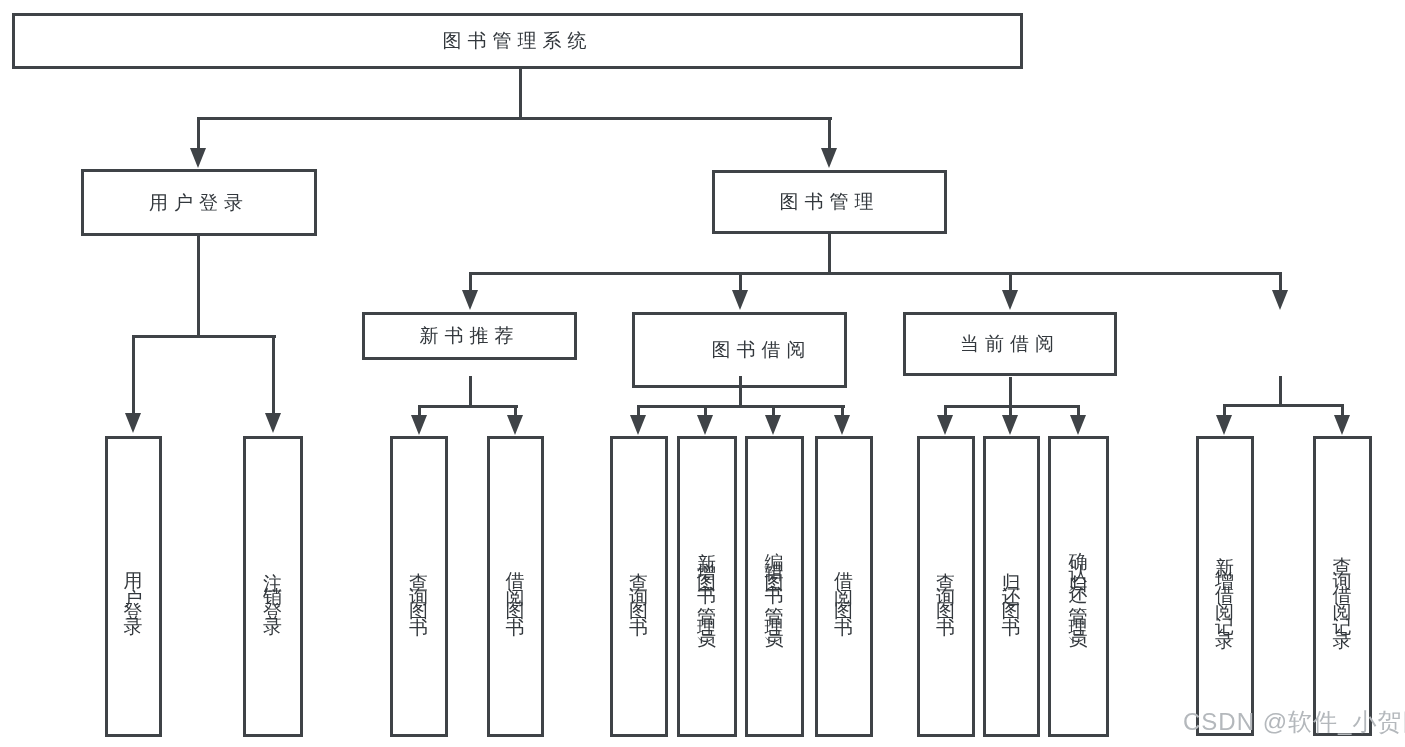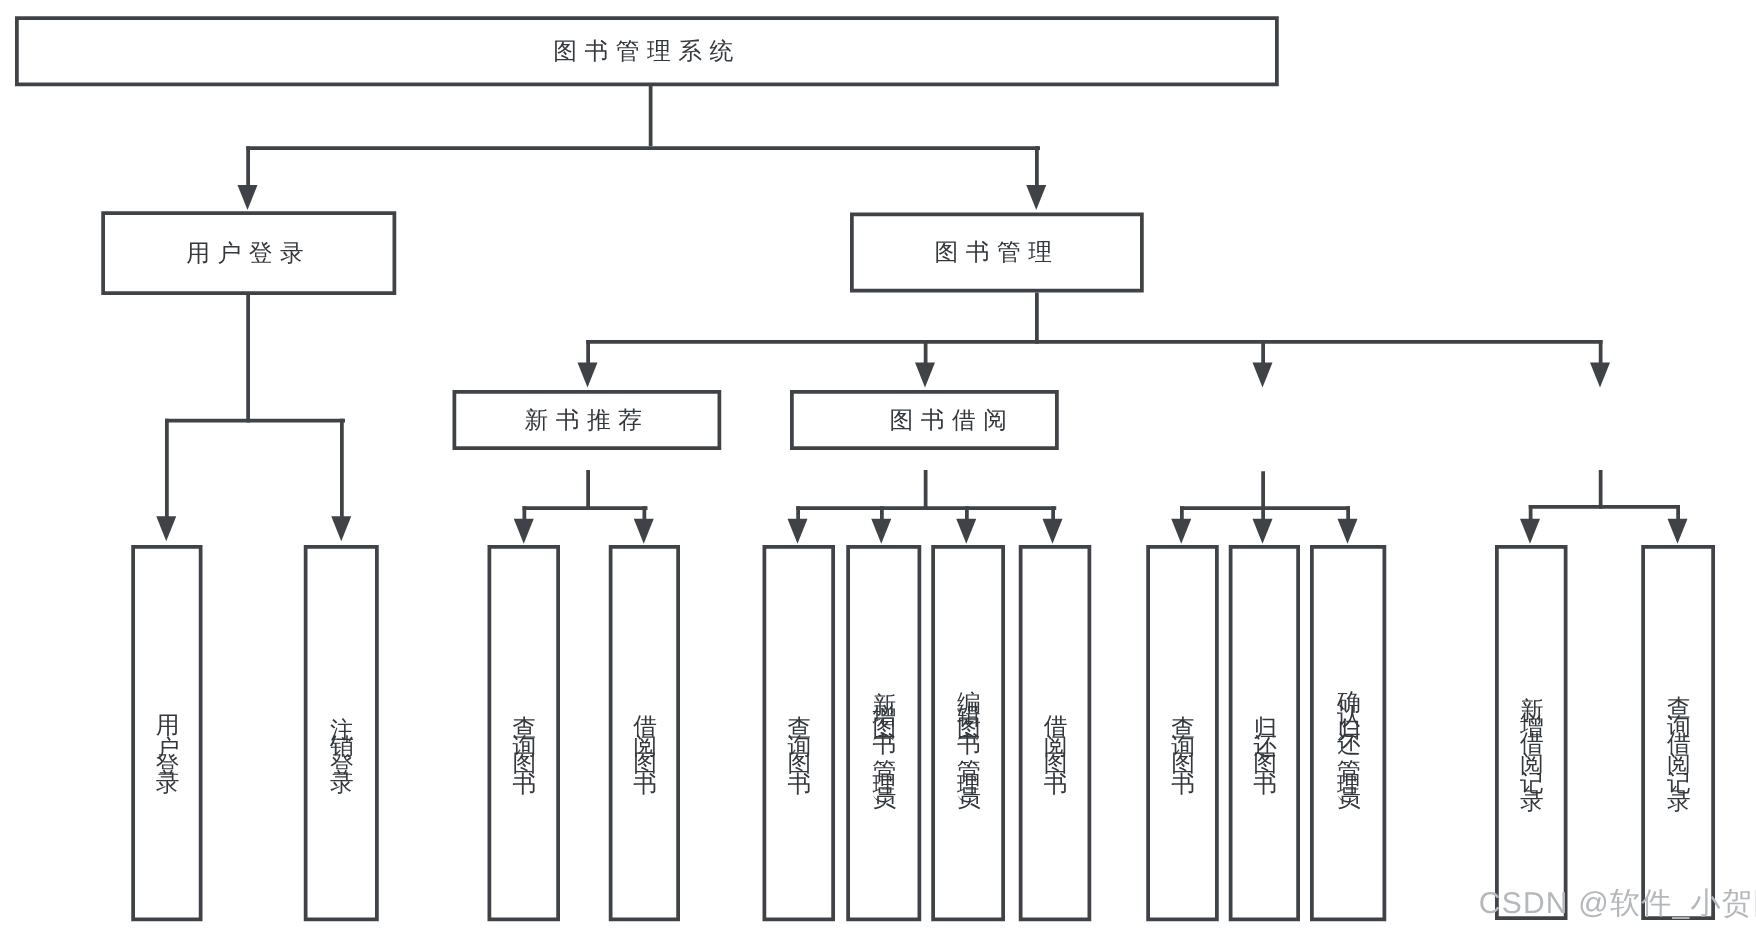--- a/index.html
+++ b/index.html
@@ -60,21 +60,21 @@
   <div class="vline" style="left:519px; top:68px; height:49px;"></div>
   <div class="hline" style="left:197px; top:117px; width:635px;"></div>
   <div class="vline" style="left:197px; top:117px; height:32px;"></div>
   <div class="arrow" style="left:190px; top:148px;"></div>
   <div class="vline" style="left:828px; top:117px; height:32px;"></div>
   <div class="arrow" style="left:821px; top:148px;"></div>
 
   <div class="node hnode" style="left:81px; top:169px; width:236px; height:67px;">
     <span>用户登录</span>
   </div>
-  <div class="node hnode" style="left:680px; top:170px; width:235px; height:64px;">
+  <div class="node hnode" style="left:712px; top:170px; width:235px; height:64px;">
     <span>图书管理</span>
   </div>
 
   <div class="vline" style="left:197px; top:235px; height:103px;"></div>
   <div class="hline" style="left:132px; top:335px; width:144px;"></div>
   <div class="vline" style="left:132px; top:335px; height:80px;"></div>
   <div class="arrow" style="left:125px; top:413px;"></div>
   <div class="vline" style="left:272px; top:335px; height:80px;"></div>
   <div class="arrow" style="left:265px; top:413px;"></div>
 
@@ -85,22 +85,25 @@
   <div class="vline" style="left:739px; top:272px; height:20px;"></div>
   <div class="arrow" style="left:732px; top:290px;"></div>
   <div class="vline" style="left:1009px; top:272px; height:20px;"></div>
   <div class="arrow" style="left:1002px; top:290px;"></div>
   <div class="vline" style="left:1279px; top:272px; height:20px;"></div>
   <div class="arrow" style="left:1272px; top:290px;"></div>
 
   <div class="node hnode" style="left:362px; top:312px; width:215px; height:48px;">
     <span>新书推荐</span>
   </div>
-  <div class="node hnode" style="left:632px; top:312px; width:215px; height:48px;padding-left:44px;">
+  <div class="node hnode" style="left:632px; top:312px; width:215px; height:76px;padding-left:44px;">
     <span>图书借阅</span>
+  </div>
+  <div class="node hnode" style="left:903px; top:312px; width:214px; height:64px;">
+    <span>当前借阅</span>
   </div>
 
   <div class="vline" style="left:469px; top:376px; height:32px;"></div>
   <div class="hline" style="left:418px; top:405px; width:100px;"></div>
   <div class="vline" style="left:418px; top:405px; height:12px;"></div>
   <div class="arrow" style="left:411px; top:415px;"></div>
   <div class="vline" style="left:514px; top:405px; height:12px;"></div>
   <div class="arrow" style="left:507px; top:415px;"></div>
 
   <div class="vline" style="left:739px; top:376px; height:32px;"></div>

